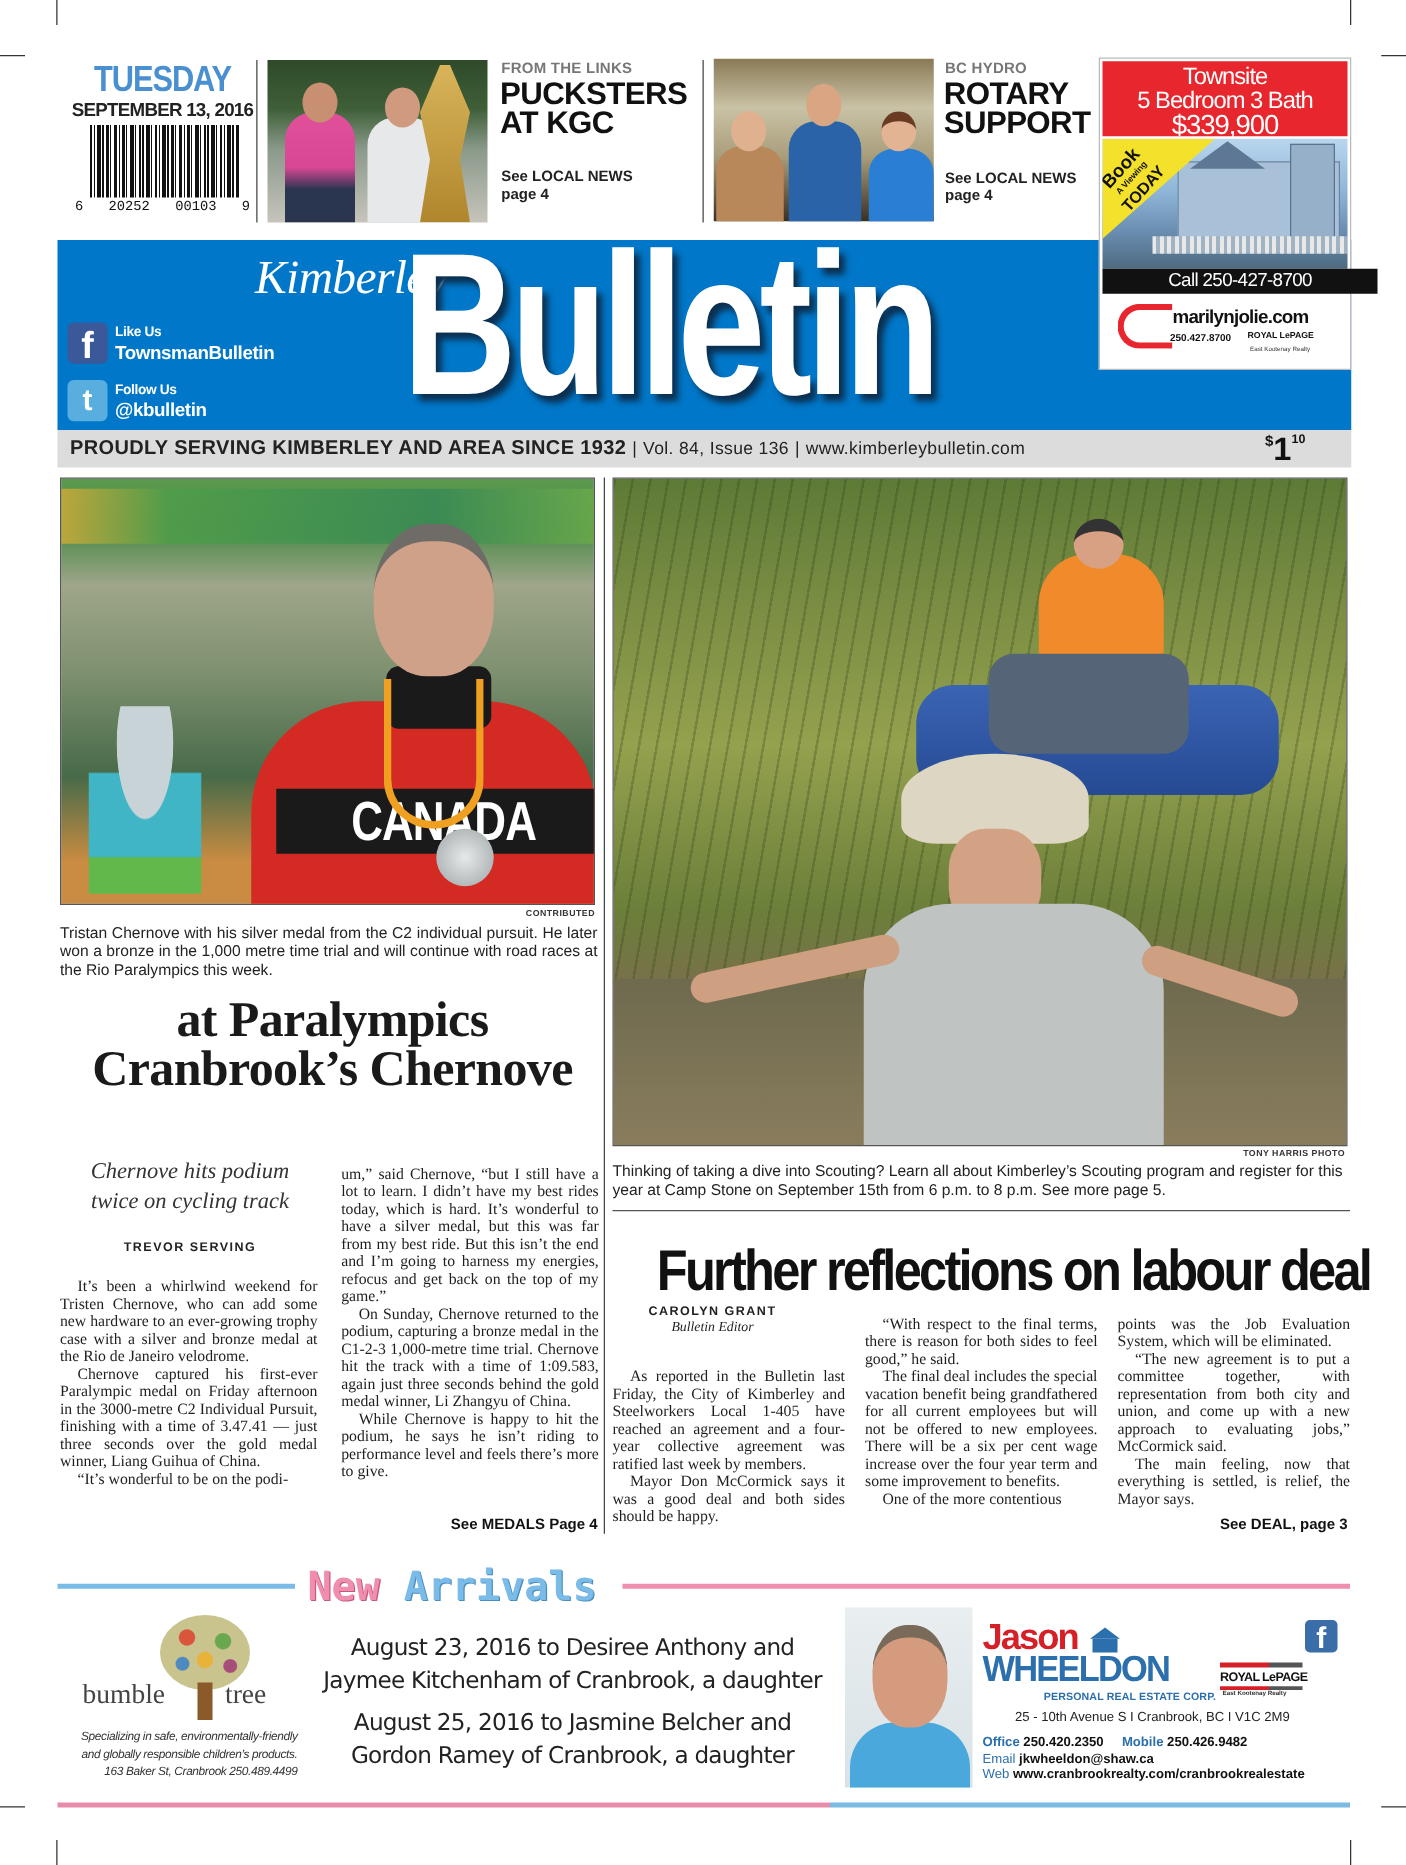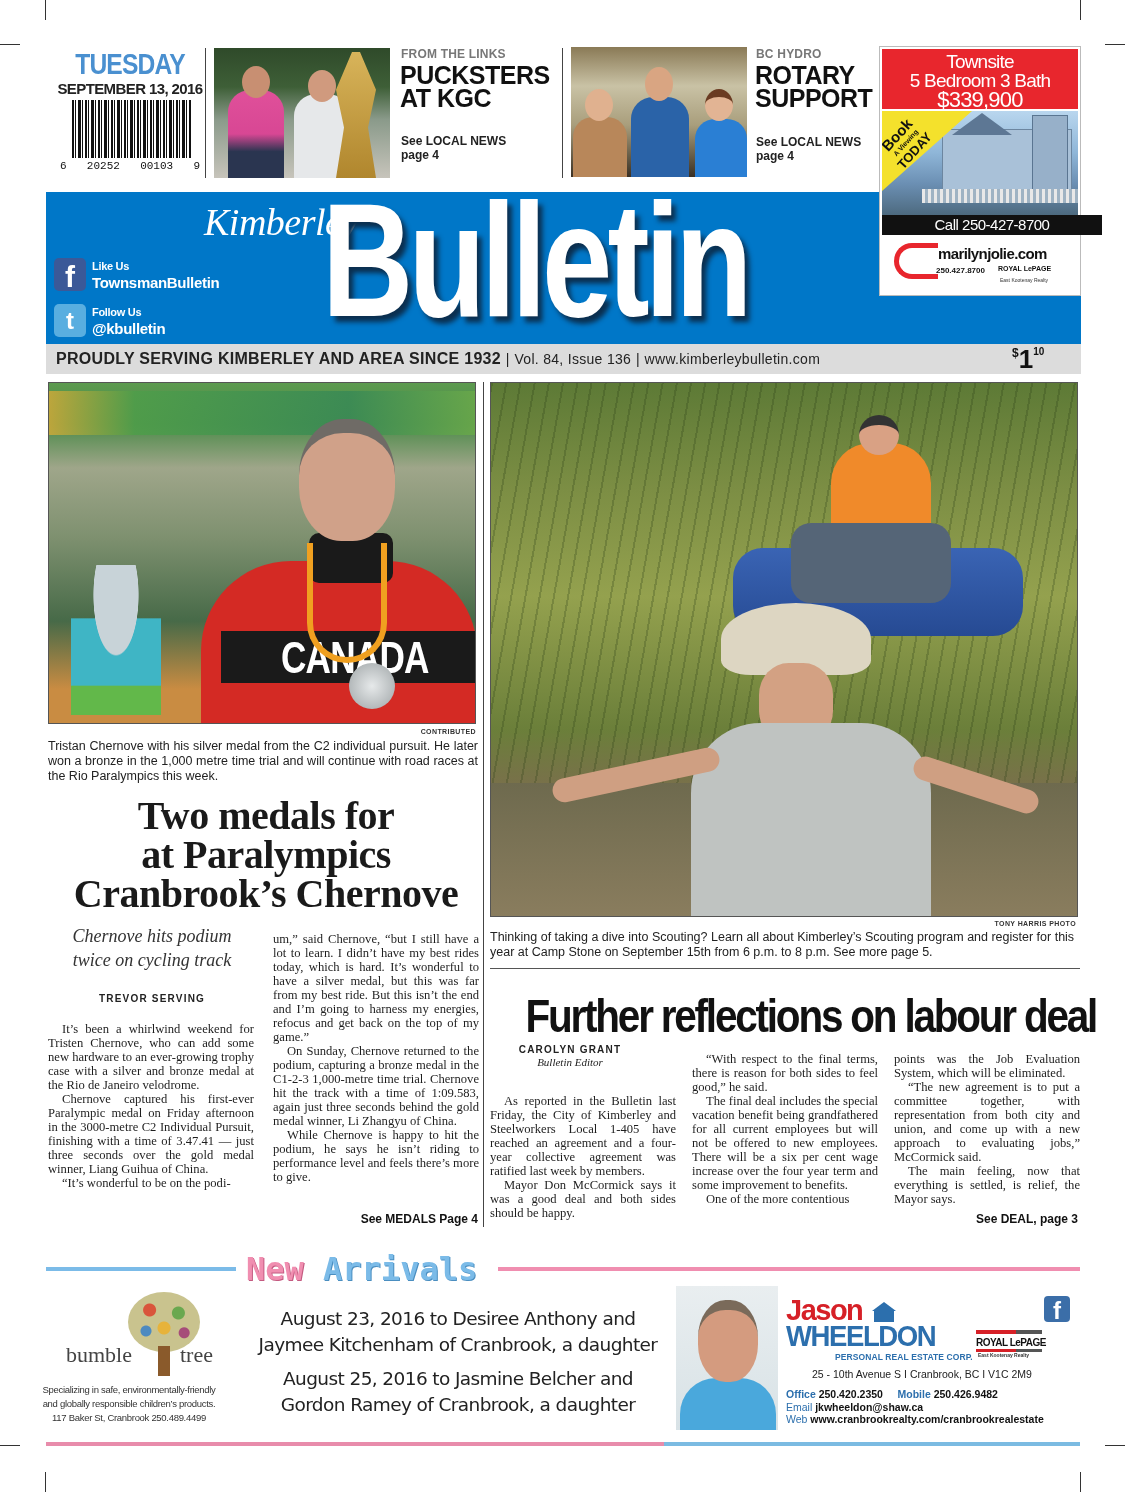--- a/index.html
+++ b/index.html
@@ -86,21 +86,21 @@
   .bumble .tree-top { position: absolute; left: 70px; top: 2px; width: 72px; height: 60px; border-radius: 50%;
     background: radial-gradient(circle at 30% 30%, #d9553b 0 6px, transparent 7px),
                 radial-gradient(circle at 70% 35%, #6aa84f 0 6px, transparent 7px),
                 radial-gradient(circle at 50% 60%, #e7b33a 0 6px, transparent 7px),
                 radial-gradient(circle at 25% 65%, #4d8ac0 0 5px, transparent 6px),
                 radial-gradient(circle at 78% 68%, #a64d79 0 5px, transparent 6px),
                 #c9c38e; }
   .bumble .trunk { position: absolute; left: 100px; top: 56px; width: 12px; height: 30px; background: #8a5a2b; }
   .bumble .w1 { position: absolute; left: 8px; top: 52px; font-family: "Liberation Serif", serif; font-size: 22px; color: #444; }
   .bumble .w2 { position: absolute; left: 122px; top: 52px; font-family: "Liberation Serif", serif; font-size: 22px; color: #444; }
-  .bumble-tag { position: absolute; left: 20px; top: 1383px; width: 218px; text-align: center; font-size: 9.5px; line-height: 14px; color: #333; letter-spacing: -0.3px; }
+  .bumble-tag { position: absolute; left: 20px; top: 1383px; width: 218px; text-align: right; font-size: 9.5px; line-height: 14px; color: #333; font-style: italic; letter-spacing: -0.3px; }
   .birth { position: absolute; left: 248px; width: 420px; text-align: center; font-family: "DejaVu Sans", sans-serif; font-size: 18.5px; line-height: 26px; color: #222; letter-spacing: -0.6px; }
 
   
   .jason-photo { position: absolute; left: 676px; top: 1286px; width: 102px; height: 144px; overflow: hidden; background: linear-gradient(180deg, #e9eef0 0%, #d8e2e6 100%); }
   .jason-name1 { position: absolute; left: 786px; top: 1296px; font-weight: bold; font-size: 29px; color: #d62027; letter-spacing: -1.5px; line-height: 28px; }
   .jason-name2 { position: absolute; left: 786px; top: 1322px; font-weight: bold; font-size: 29px; color: #2c6fad; letter-spacing: -1.5px; line-height: 28px; transform: scaleX(0.95); transform-origin: left; }
   .jason-corp { position: absolute; left: 835px; top: 1352px; font-size: 8.5px; font-weight: bold; color: #2c6fad; letter-spacing: 0.1px; }
   .jason-house { position: absolute; left: 870px; top: 1302px; width: 28px; height: 20px; }
   .rlp2 { position: absolute; left: 976px; top: 1330px; width: 66px; height: 28px; }
   .rlp2 .bar { position: absolute; left: 0; height: 4px; width: 66px; background: linear-gradient(90deg, #d62027 60%, #555 60%); }
@@ -240,21 +240,20 @@
   <div style="position:absolute;left:258px;top:160px;width:80px;height:120px;border:6px solid #f0a020;border-top:none;border-radius:0 0 40px 40px;"></div>
   <div style="position:absolute;left:300px;top:280px;width:46px;height:46px;background:radial-gradient(circle,#e6e9ea,#9ea4a6);border-radius:50%;"></div>
   <div style="position:absolute;left:22px;top:182px;width:90px;height:150px;background:radial-gradient(ellipse at 50% 20%,#c8d3d8 0 35%,transparent 36%),linear-gradient(180deg,transparent 35%,#3fb5c5 36%,#3fb5c5 80%,#62b84a 81%);"></div>
 </div>
 <div class="credit" style="left:330px;top:728px;width:146px;">CONTRIBUTED</div>
 <div class="caption" style="left:48px;top:739px;width:430px;text-align:justify;">Tristan Chernove with his silver medal from the C2 individual pursuit. He later won a bronze in the 1,000 metre time trial and will continue with road races at the Rio Paralympics this week.</div>
 
 <div class="vrule" style="left:483px;top:382px;height:845px;"></div>
 
 <div class="abs hed1">
-  <div>Two medals for</div>
   <div>at Paralympics</div>
   <div>Cranbrook’s Chernove</div>
 </div>
 <div class="abs deck">Chernove hits podium twice on cycling track</div>
 <div class="byline" style="left:52px;top:993px;width:200px;">TREVOR SERVING</div>
 <div class="body" style="left:48px;top:1022px;width:206px;">
   <p>It’s been a whirlwind weekend for Tristen Chernove, who can add some new hardware to an ever-growing trophy case with a silver and bronze medal at the Rio de Janeiro velodrome.</p>
   <p>Chernove captured his first-ever Paralympic medal on Friday afternoon in the 3000-metre C2 Individual Pursuit, finishing with a time of 3.47.41 — just three seconds over the gold medal winner, Liang Guihua of China.</p>
   <p>“It’s wonderful to be on the podi-</p>
 </div>
@@ -310,21 +309,21 @@
 </div>
 <div class="bumble">
   <div class="tree-top"></div>
   <div class="trunk"></div>
   <div class="w1">bumble</div>
   <div class="w2">tree</div>
 </div>
 <div class="bumble-tag">
   <div>Specializing in safe, environmentally-friendly</div>
   <div>and globally responsible children’s products.</div>
-  <div>117 Baker St, Cranbrook 250.489.4499</div>
+  <div>163 Baker St, Cranbrook 250.489.4499</div>
 </div>
 <div class="birth" style="top:1306px;text-align:center;">
   <div>August 23, 2016 to Desiree Anthony and</div>
   <div>Jaymee Kitchenham of Cranbrook, a daughter</div>
 </div>
 <div class="birth" style="top:1366px;">
   <div>August 25, 2016 to Jasmine Belcher and</div>
   <div>Gordon Ramey of Cranbrook, a daughter</div>
 </div>
 

